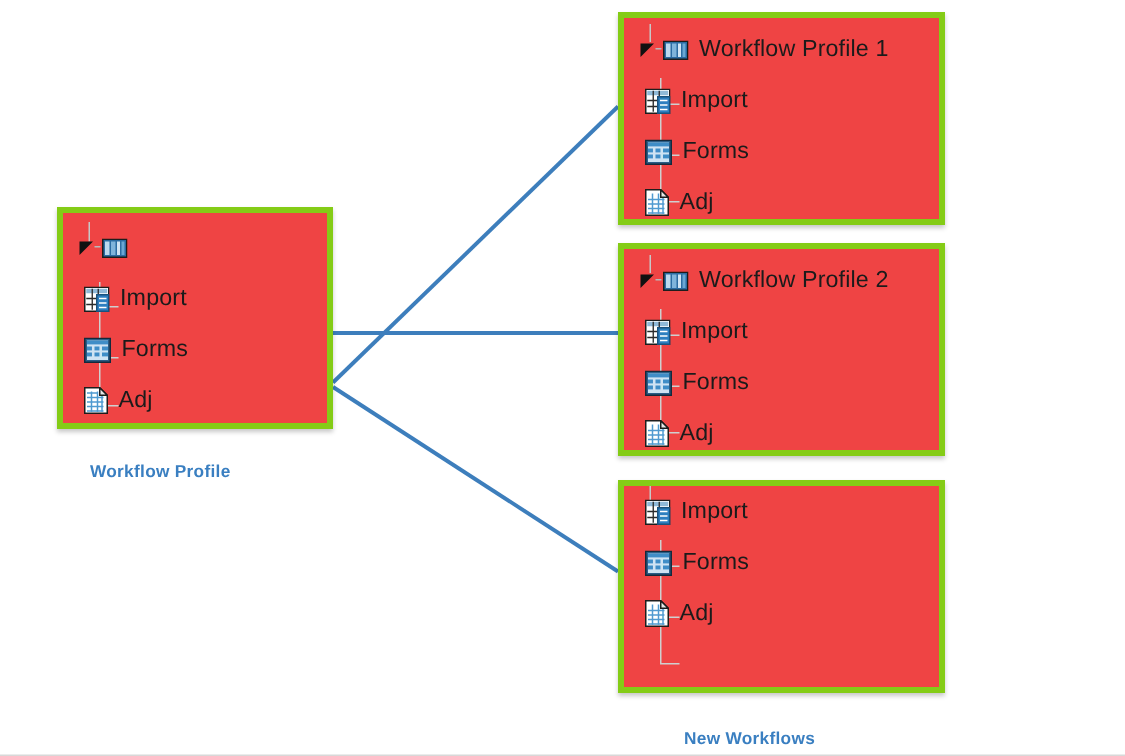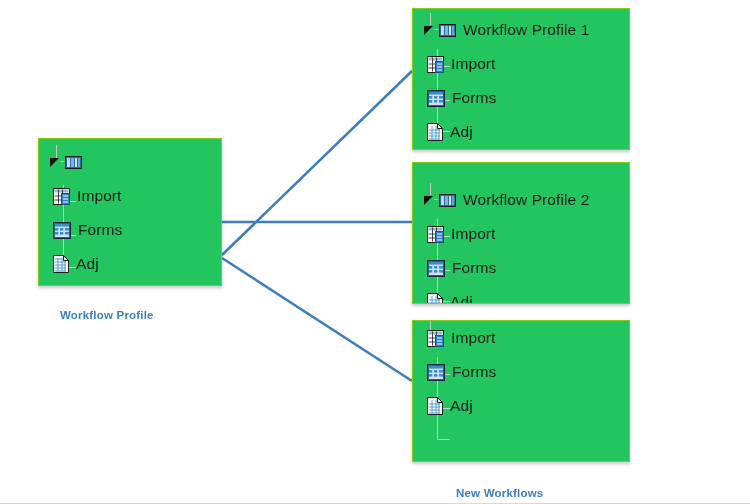--- a/index.html
+++ b/index.html
@@ -29,22 +29,22 @@
     position: absolute;
     left: 0; top: 0;
     width: 750px;
     height: 504px;
     pointer-events: none;
   }
 
   
   .panel {
     position: absolute;
-    background: #22c55e;
-    border: 1px solid #84cc16;
+    background: #ef4444;
+    border: 4px solid #84cc16;
     box-shadow: 0 2px 3px rgba(0,0,0,0.22);
     box-sizing: border-box;
     overflow: hidden;
   }
 
   .tree {
     position: relative;
     padding: 0;
   }
 
@@ -326,21 +326,21 @@
         <span class="label">Adj</span>
       </div>
     </div>
   </div>
 
   <div class="panel" style="left:412px; top:162px; width:218px; height:142px;">
     <div class="tree">
 
       <div class="stem" style="left:17px; top:0px; height:12px;"></div>
 
-      <div class="row row-root" style="margin-top:20px;">
+      <div class="row row-root" style="margin-top:4px;">
         <span class="expander"></span>
         <span class="icon">
           <svg width="17" height="13" viewBox="0 0 17 13">
             <rect x="0.5" y="0.5" width="16" height="12" fill="#2b6ca3" stroke="#1d1d1d" stroke-width="1"></rect>
             <rect x="2" y="2" width="3" height="9" fill="#bcd9ef"></rect>
             <rect x="6" y="2" width="3" height="9" fill="#7fb4db"></rect>
             <rect x="10" y="2" width="2" height="9" fill="#cfe4f4"></rect>
             <rect x="13" y="2" width="2" height="9" fill="#6aa7d4"></rect>
           </svg>
         </span>

